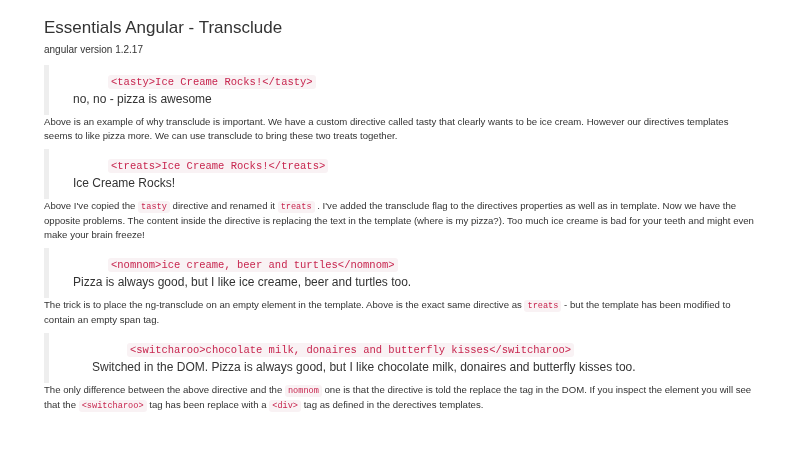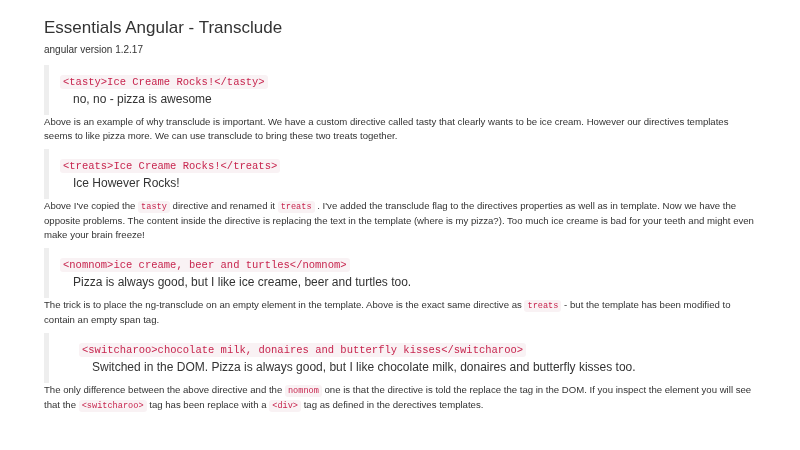--- a/index.html
+++ b/index.html
@@ -34,20 +34,21 @@
     }
     blockquote {
       margin: 0;
       border-left: 5px solid #eeeeee;
       padding: 7px 15px 7px 11px;
     }
     blockquote .demo-code {
       display: block;
       margin-bottom: 1px;
       line-height: 16px;
+      margin-left: 48px;
     }
     blockquote .demo-output {
       font-size: 12px;
       line-height: 17px;
       color: #333;
       margin-left: 13px;
     }
     code {
       font-family: "Liberation Mono", monospace;
       font-size: 10.5px;
@@ -84,21 +85,21 @@
 
   <blockquote class="bq1">
     <span class="demo-code"><code>&lt;tasty&gt;Ice Creame Rocks!&lt;/tasty&gt;</code></span>
     <div class="demo-output">no, no - pizza is awesome</div>
   </blockquote>
 
   <p class="para p1">Above is an example of why transclude is important. We have a custom directive called tasty that clearly wants to be ice cream. However our directives templates seems to like pizza more. We can use transclude to bring these two treats together.</p>
 
   <blockquote class="bq2">
     <span class="demo-code"><code>&lt;treats&gt;Ice Creame Rocks!&lt;/treats&gt;</code></span>
-    <div class="demo-output">Ice However Rocks!</div>
+    <div class="demo-output">Ice Creame Rocks!</div>
   </blockquote>
 
   <p class="para p2"><span>Above I've copied the </span><code>tasty</code><span> directive and renamed it </span><code>treats</code><span> . I've added the transclude flag to the directives properties as well as in template. Now we have the opposite problems. The content inside the directive is replacing the text in the template (where is my pizza?). Too much ice creame is bad for your teeth and might even make your brain freeze!</span></p>
 
   <blockquote class="bq3">
     <span class="demo-code"><code>&lt;nomnom&gt;ice creame, beer and turtles&lt;/nomnom&gt;</code></span>
     <div class="demo-output">Pizza is always good, but I like ice creame, beer and turtles too.</div>
   </blockquote>
 
   <p class="para p3"><span>The trick is to place the ng-transclude on an empty element in the template. Above is the exact same directive as </span><code>treats</code><span> - but the template has been modified to contain an empty span tag.</span></p>

